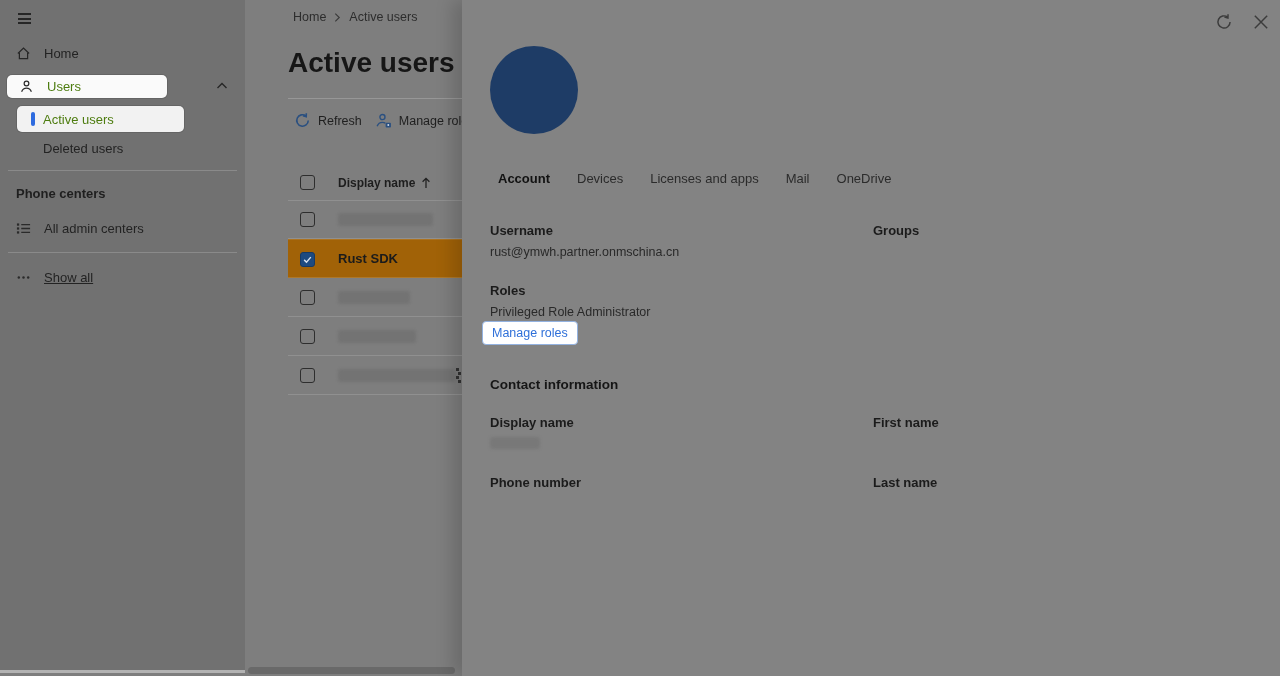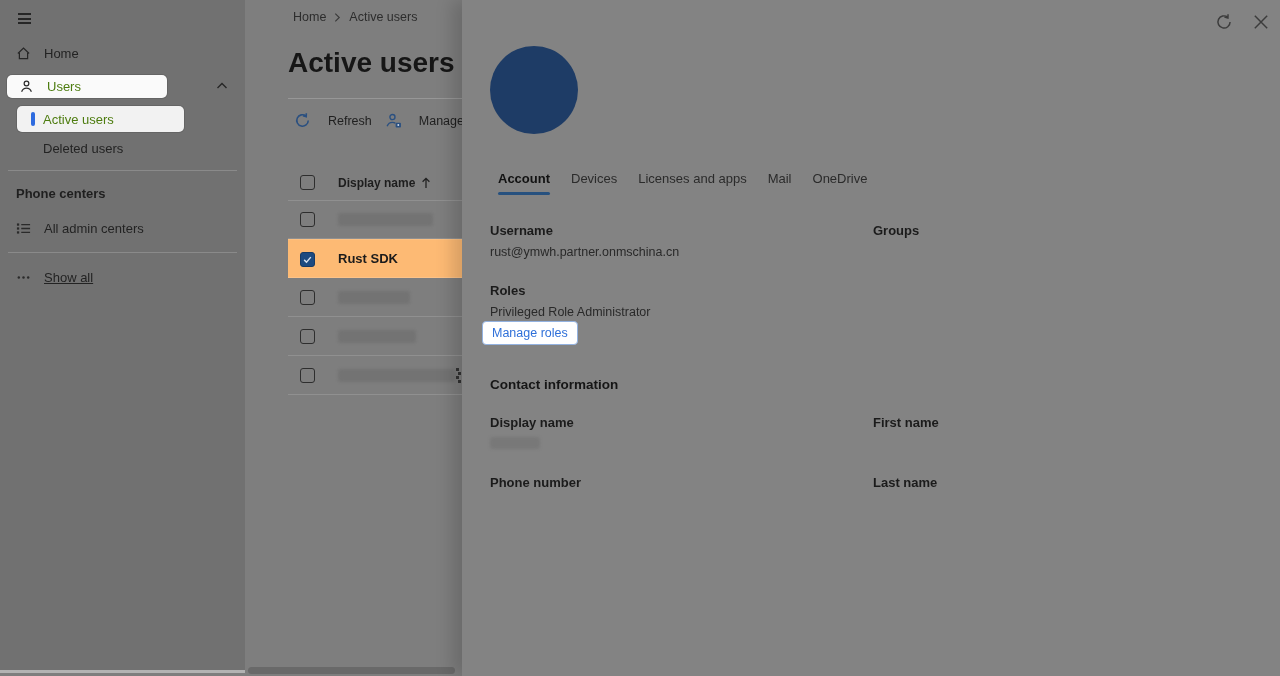--- a/index.html
+++ b/index.html
@@ -34,53 +34,53 @@
   .side-divider { position: absolute; left: 8px; width: 229px; height: 1px; background: rgba(255,255,255,0.18); }
   .side-heading { position: absolute; left: 16px; font-size: 13px; font-weight: 700; color: #1f1f1f; }
 
   
   .main { position: absolute; left: 245px; top: 0; width: 217px; height: 676px; background: #7e7e7e; overflow: hidden; }
   .breadcrumb { position: absolute; left: 48px; top: 10px; display: flex; align-items: center; gap: 8px; font-size: 12.5px; color: #2d2d2d; }
   .crumb { white-space: nowrap; }
   .page-title { position: absolute; left: 43px; top: 47px; font-size: 28px; font-weight: 700; color: #161616; white-space: nowrap; }
   .title-divider { position: absolute; left: 43px; top: 98px; right: 0; height: 1px; background: rgba(255,255,255,0.20); }
   .toolbar { position: absolute; left: 49px; top: 112px; display: flex; align-items: center; gap: 13px; }
-  .tb-btn { display: flex; align-items: center; gap: 17px; font-size: 12.5px; color: #1f1f1f; white-space: nowrap; cursor: pointer; }
+  .tb-btn { display: flex; align-items: center; gap: 7px; font-size: 12.5px; color: #1f1f1f; white-space: nowrap; cursor: pointer; }
   .tb-icon { width: 17px; height: 17px; display: inline-flex; }
 
   .checkbox {
     width: 15px; height: 15px; border: 1px solid #2e2e2e; border-radius: 3px;
     background: transparent; display: inline-flex; align-items: center; justify-content: center;
   }
   .checkbox.checked { background: var(--checkbox-checked, #1d4a80); border-color: #163a66; }
 
   .col-header { position: absolute; left: 43px; top: 168px; right: 0; height: 32px; }
   .col-header .checkbox { position: absolute; left: 12px; top: 7px; }
   .col-label { position: absolute; left: 50px; top: 8px; display: flex; align-items: center; gap: 6px;
                font-size: 12px; font-weight: 600; color: #1e1e1e; cursor: pointer; }
   .sort-icon { width: 10px; height: 12px; display: inline-flex; }
 
   .t-row { position: absolute; left: 43px; right: 0; height: 39px; border-bottom: 1px solid rgba(255,255,255,0.14); }
   .t-row .checkbox { position: absolute; left: 12px; top: 12px; }
-  .t-row.selected { background: #fdba74; border-top: 1px solid rgba(255,255,255,0.10); }
+  .t-row.selected { background: #a16207; border-top: 1px solid rgba(255,255,255,0.10); }
   .blob { position: absolute; left: 50px; top: 13px; height: 13px; border-radius: 3px; background: #737373; filter: blur(1.5px); }
   .row-name { position: absolute; left: 50px; top: 11px; font-size: 13px; font-weight: 600; color: #1b1b1b; white-space: nowrap; }
   .clip-badge { position: absolute; left: 167px; top: 11px; width: 7px; height: 17px; display: inline-flex; }
   .h-scrollbar { position: absolute; left: 3px; top: 667px; width: 207px; height: 7px; border-radius: 4px; background: #696969; cursor: pointer; }
 
   
   .panel { position: absolute; left: 462px; top: 0; width: 818px; height: 676px; background: #838383;
            box-shadow: -10px 0 16px rgba(0,0,0,0.15); }
   .panel-action { position: absolute; top: 13px; width: 18px; height: 18px; display: inline-flex; cursor: pointer; }
   .panel-refresh { left: 753px; }
   .panel-close { left: 790px; }
   .avatar { position: absolute; left: 28px; top: 46px; width: 88px; height: 88px; border-radius: 50%;
             background: var(--avatar, #1e3c66); }
   .tabs { position: absolute; left: 36px; top: 171px; display: flex; gap: 21px; }
-  .tab { display: flex; flex-direction: column; gap: 6px; font-size: 13px; color: #2b2b2b; cursor: pointer; white-space: nowrap; }
+  .tab { display: flex; flex-direction: row; gap: 6px; font-size: 13px; color: #2b2b2b; cursor: pointer; white-space: nowrap; }
   .tab.active { font-weight: 600; color: #121212; }
   .tab .tab-underline { height: 3px; border-radius: 2px; background: transparent; }
   .tab.active .tab-underline { background: var(--tab-underline, #27517f); }
 
   .f-label { position: absolute; font-size: 13px; font-weight: 600; color: #1b1b1b; white-space: nowrap; }
   .f-value { position: absolute; font-size: 12.5px; color: #292929; white-space: nowrap; }
   .section-heading { position: absolute; font-size: 13.5px; font-weight: 700; color: #161616; white-space: nowrap; }
   .manage-roles-btn {
     position: absolute; left: 20px; top: 321px;
     padding: 4px 9px; background: #ffffff; border: 1px solid #93b2e0; border-radius: 4px;

